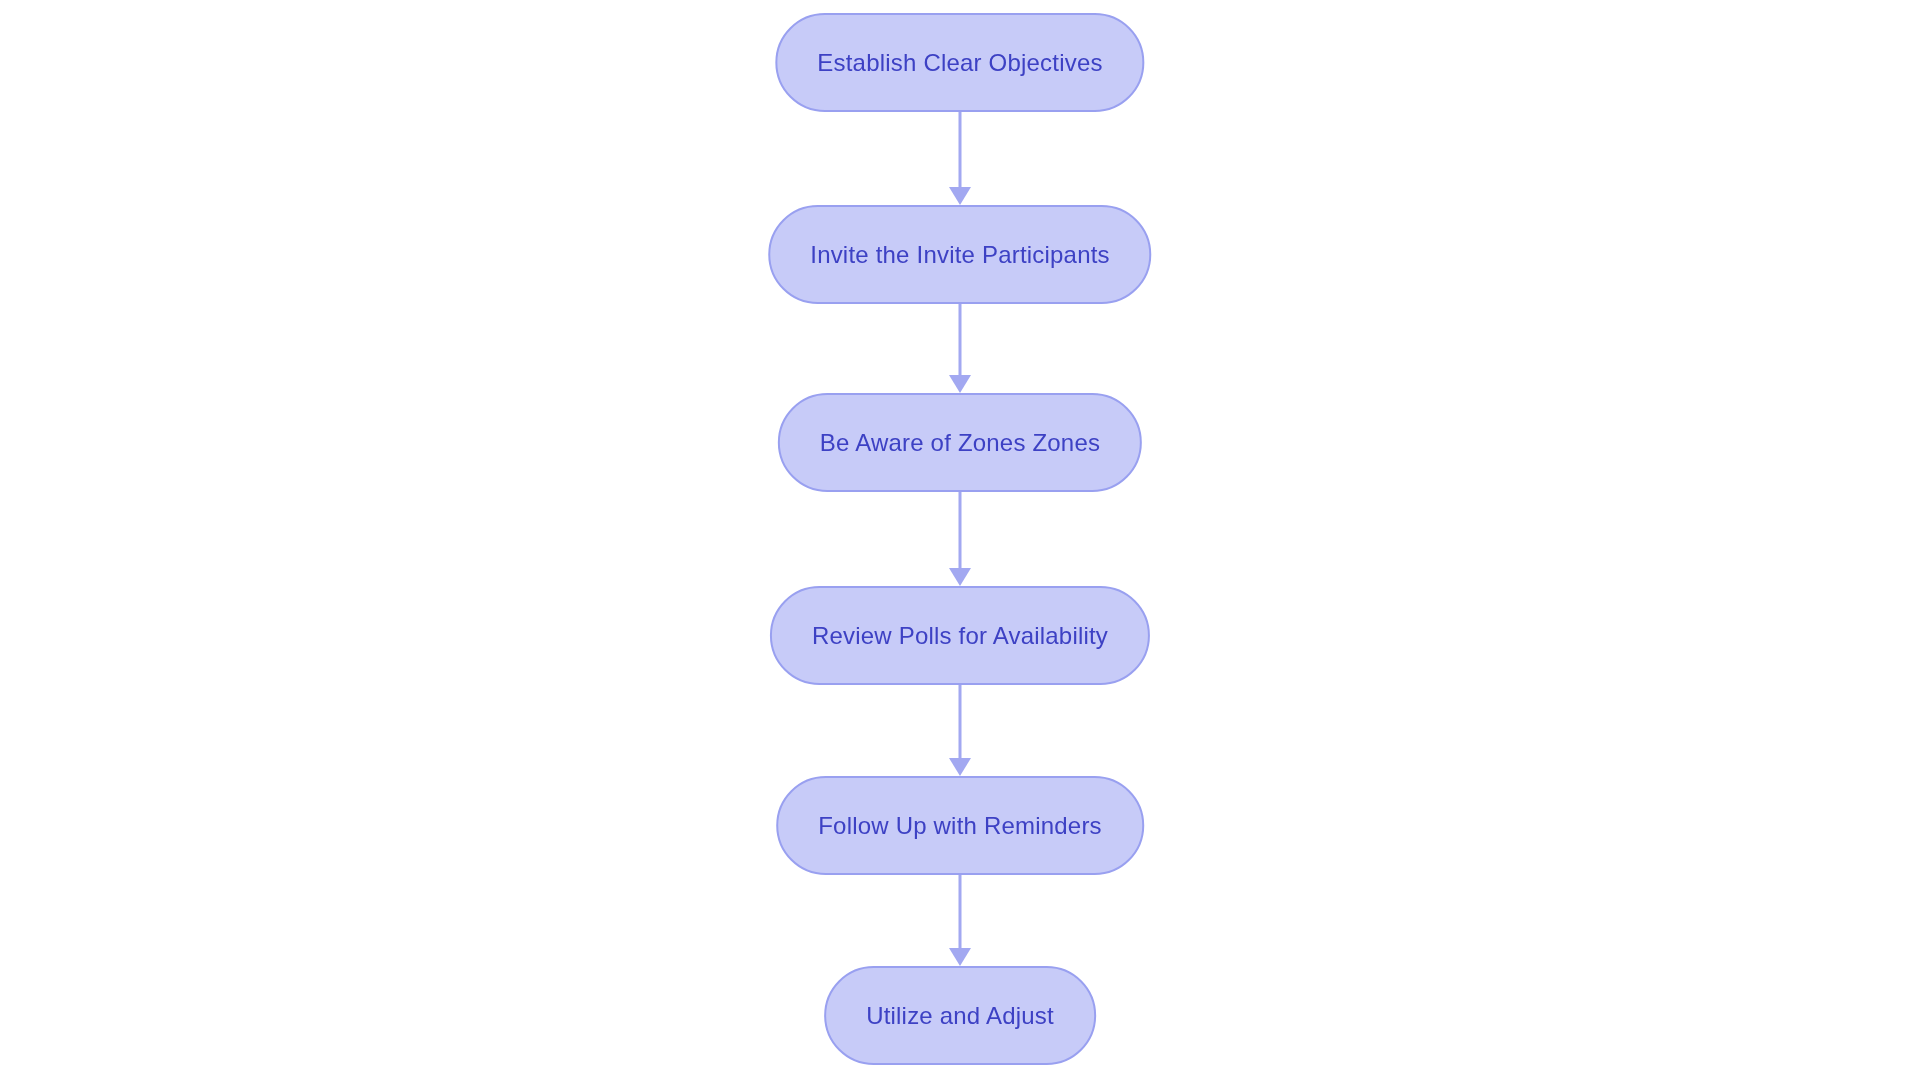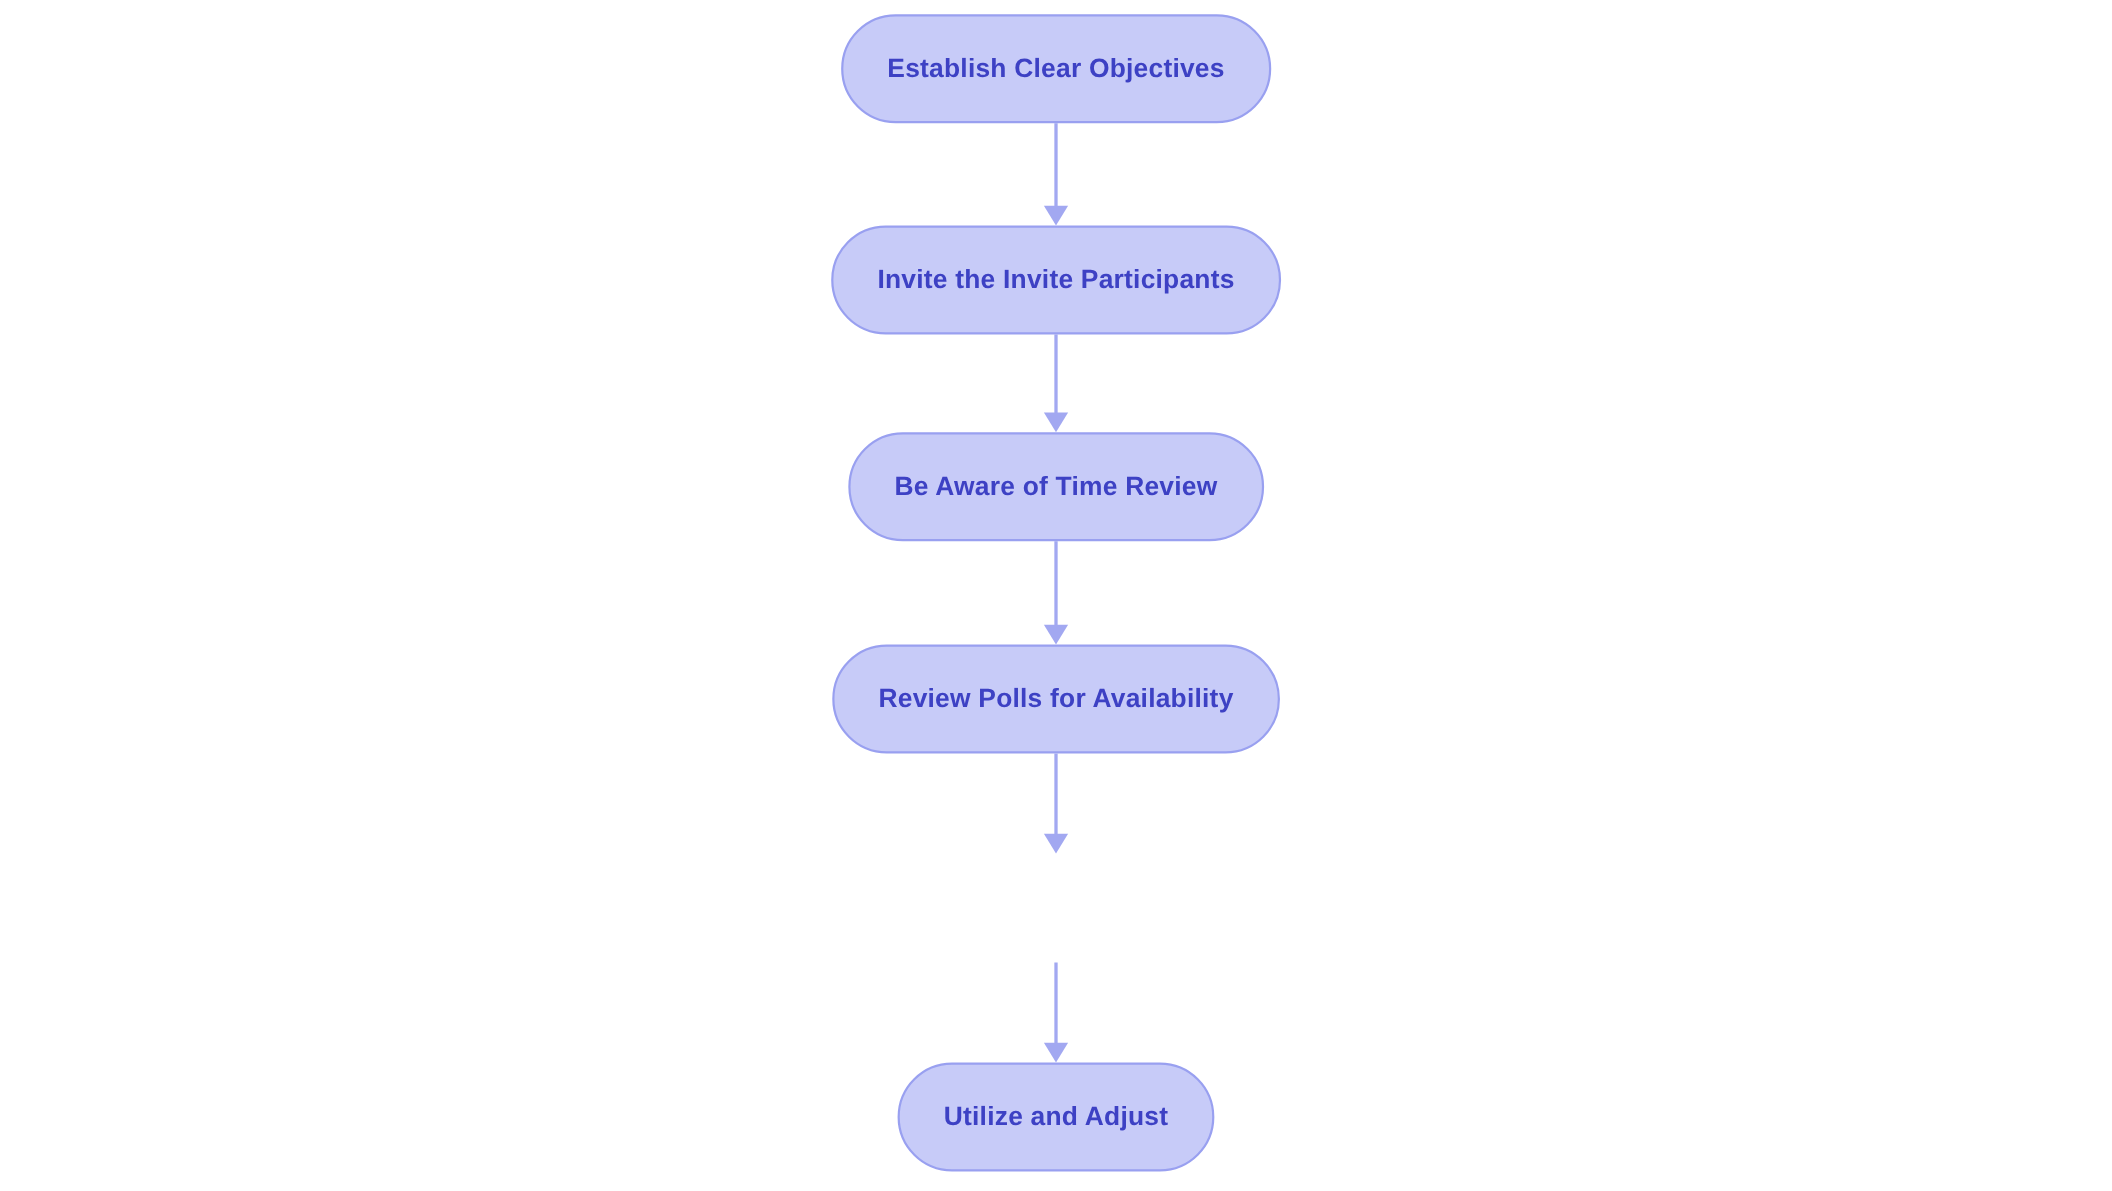--- a/index.html
+++ b/index.html
@@ -32,21 +32,20 @@
     align-items: center;
     justify-content: center;
     padding: 0 40px;
     background: var(--node-fill);
     border: 2px solid var(--node-border);
     border-radius: 50px;
     color: var(--node-text);
     font-size: 24px;
     letter-spacing: 0.2px;
     white-space: nowrap;
-    font-weight: bold;
   }
   .n0 { top: 13px; }
   .n1 { top: 205px; }
   .n2 { top: 393px; }
   .n3 { top: 586px; }
   .n4 { top: 776px; }
   .n5 { top: 966px; }
 
   .connector {
     position: absolute;
@@ -97,37 +96,40 @@
   <div class="node n1">
     <span>Invite the Invite Participants</span>
   </div>
 
   <div class="connector c1">
     <div class="line"></div>
     <div class="head"></div>
   </div>
 
   <div class="node n2">
-    <span>Be Aware of Time Review</span>
+    <span>Be Aware of Zones Zones</span>
   </div>
 
   <div class="connector c2">
     <div class="line"></div>
     <div class="head"></div>
   </div>
 
   <div class="node n3">
     <span>Review Polls for Availability</span>
   </div>
 
   <div class="connector c3">
     <div class="line"></div>
     <div class="head"></div>
   </div>
 
+  <div class="node n4">
+    <span>Follow Up with Reminders</span>
+  </div>
 
   <div class="connector c4">
     <div class="line"></div>
     <div class="head"></div>
   </div>
 
   <div class="node n5">
     <span>Utilize and Adjust</span>
   </div>
 

